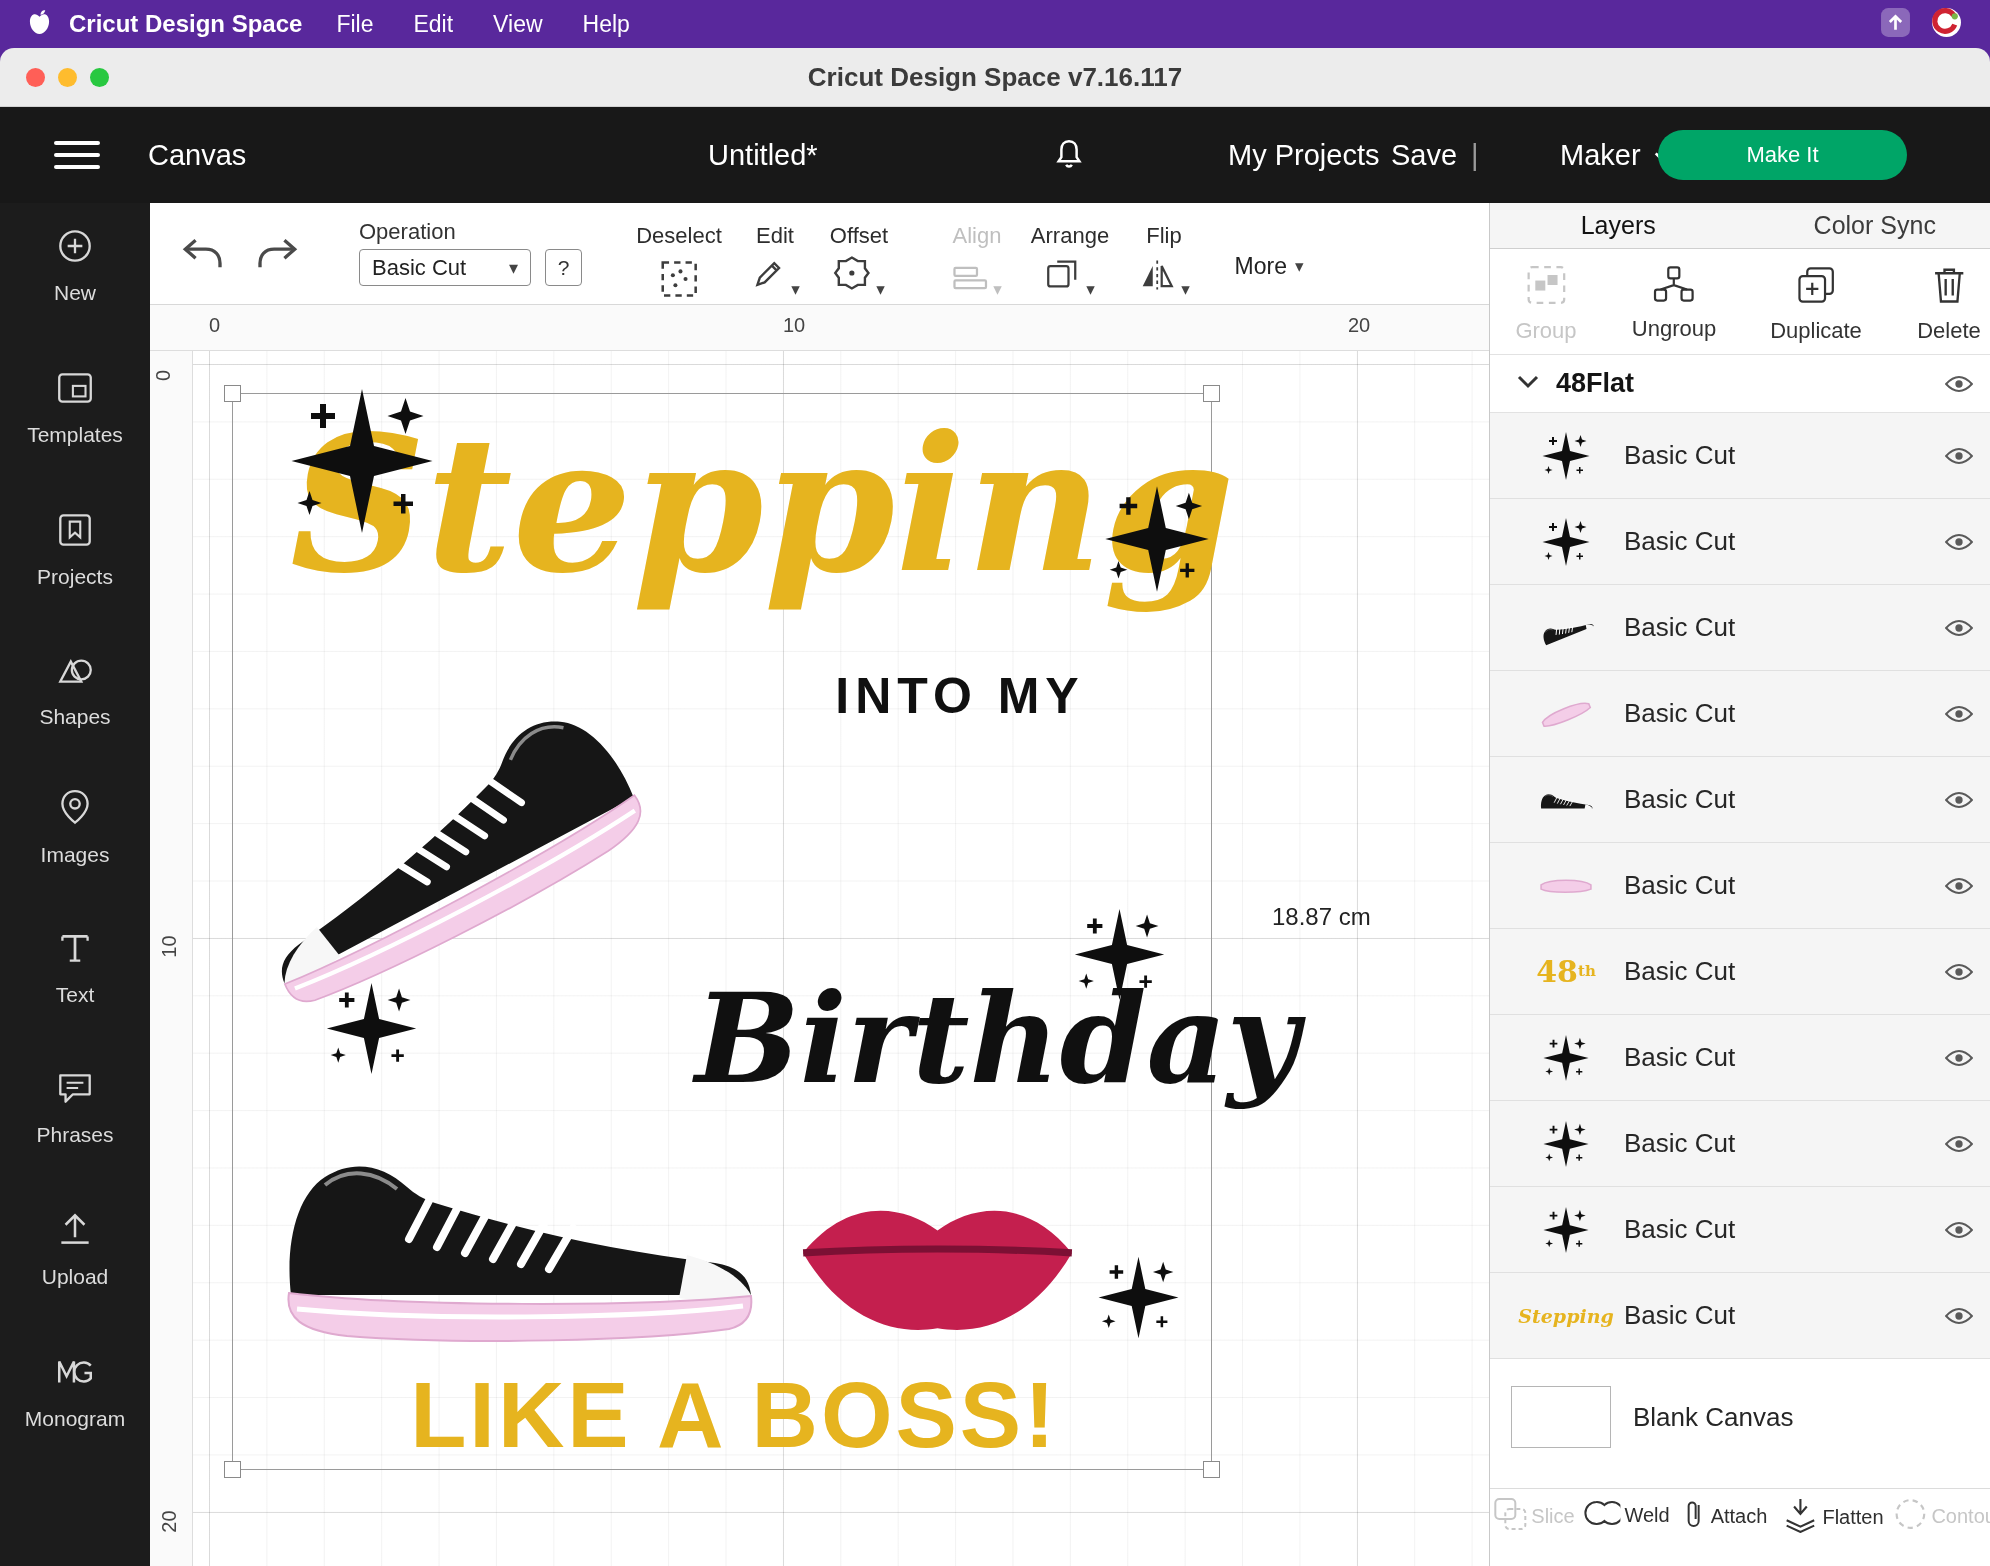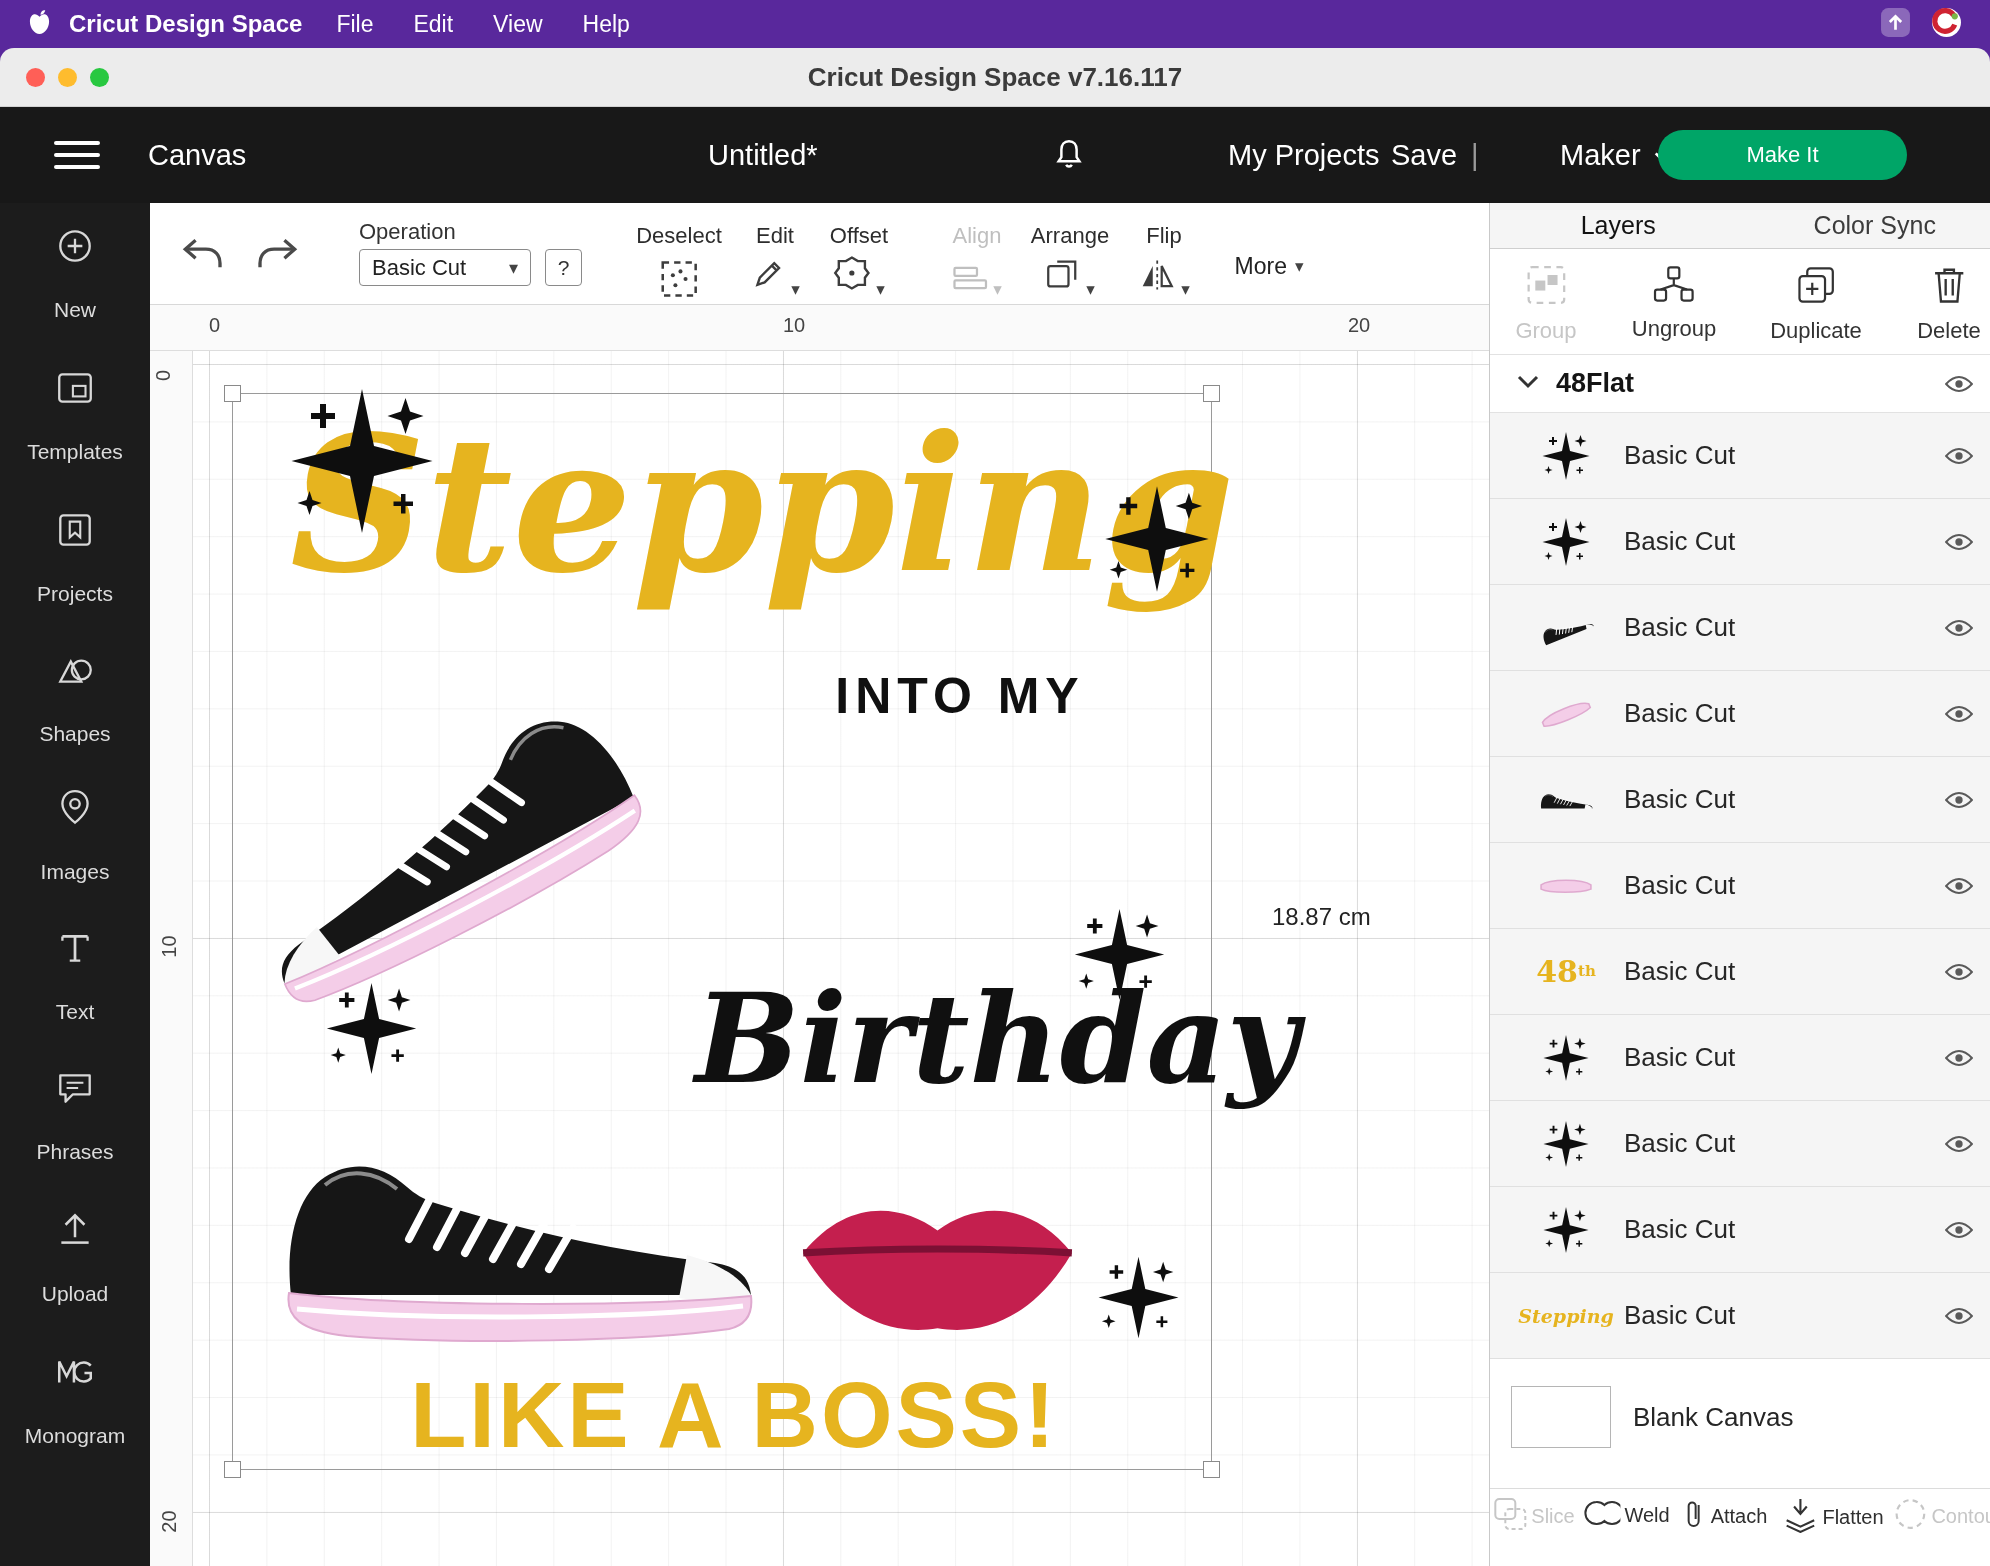--- a/index.html
+++ b/index.html
@@ -29,21 +29,21 @@
   .hd-title{left:664px;transform:translate(-50%,-50%);margin-left:44px;}
   .bell{position:absolute;left:1052px;top:30px;}
   .hd-projects{left:1228px;transform:translate(-50%,-50%);}
   .hd-save{left:1391px;transform:translate(-50%,-50%);}
   .hd-sep{left:1471px;transform:translate(-50%,-50%);color:#9a9a9a;}
   .hd-maker{left:1560px;transform:translate(-50%,-50%);display:flex;align-items:center;gap:12px;}
   .makeit{position:absolute;left:1658px;top:23px;width:249px;height:50px;border-radius:25px;background:#00a567;color:#fff;font-size:22px;border:none;display:flex;align-items:center;justify-content:center;cursor:pointer;font-family:inherit;}
 
   
   .sidebar{position:absolute;top:203px;left:0;width:150px;height:1363px;background:#1c1c1c;}
-  .side-item{position:absolute;left:0;width:100%;display:flex;flex-direction:column;align-items:center;gap:26px;color:#dcdcdc;font-size:21px;cursor:pointer;}
+  .side-item{position:absolute;left:0;width:100%;display:flex;flex-direction:column;align-items:center;gap:9px;color:#dcdcdc;font-size:21px;cursor:pointer;}
 
   
   .toolbar{position:absolute;left:150px;top:203px;width:1339px;height:102px;background:#fff;border-bottom:1px solid #d8d8d8;}
   .tb-icon{position:absolute;cursor:pointer;}
   .op-label{position:absolute;left:209px;top:16px;font-size:22px;color:#333;}
   .op-select{position:absolute;left:209px;top:46px;width:172px;height:37px;border:1px solid #8a8a8a;border-radius:4px;display:flex;align-items:center;padding:0 12px;font-size:22px;color:#222;cursor:pointer;background:#fff;}
   .op-select .caret{margin-left:auto;color:#444;font-size:18px;}
   .op-help{position:absolute;left:395px;top:46px;width:37px;height:37px;border:1px solid #8a8a8a;border-radius:4px;display:flex;align-items:center;justify-content:center;font-size:21px;color:#333;cursor:pointer;background:#fff;}
   .tool{position:absolute;top:20px;display:flex;flex-direction:column;align-items:center;gap:9px;font-size:22px;color:#2d2d2d;transform:translateX(-50%);cursor:pointer;}
   .tool .irow{display:flex;align-items:flex-end;gap:5px;height:40px;}

